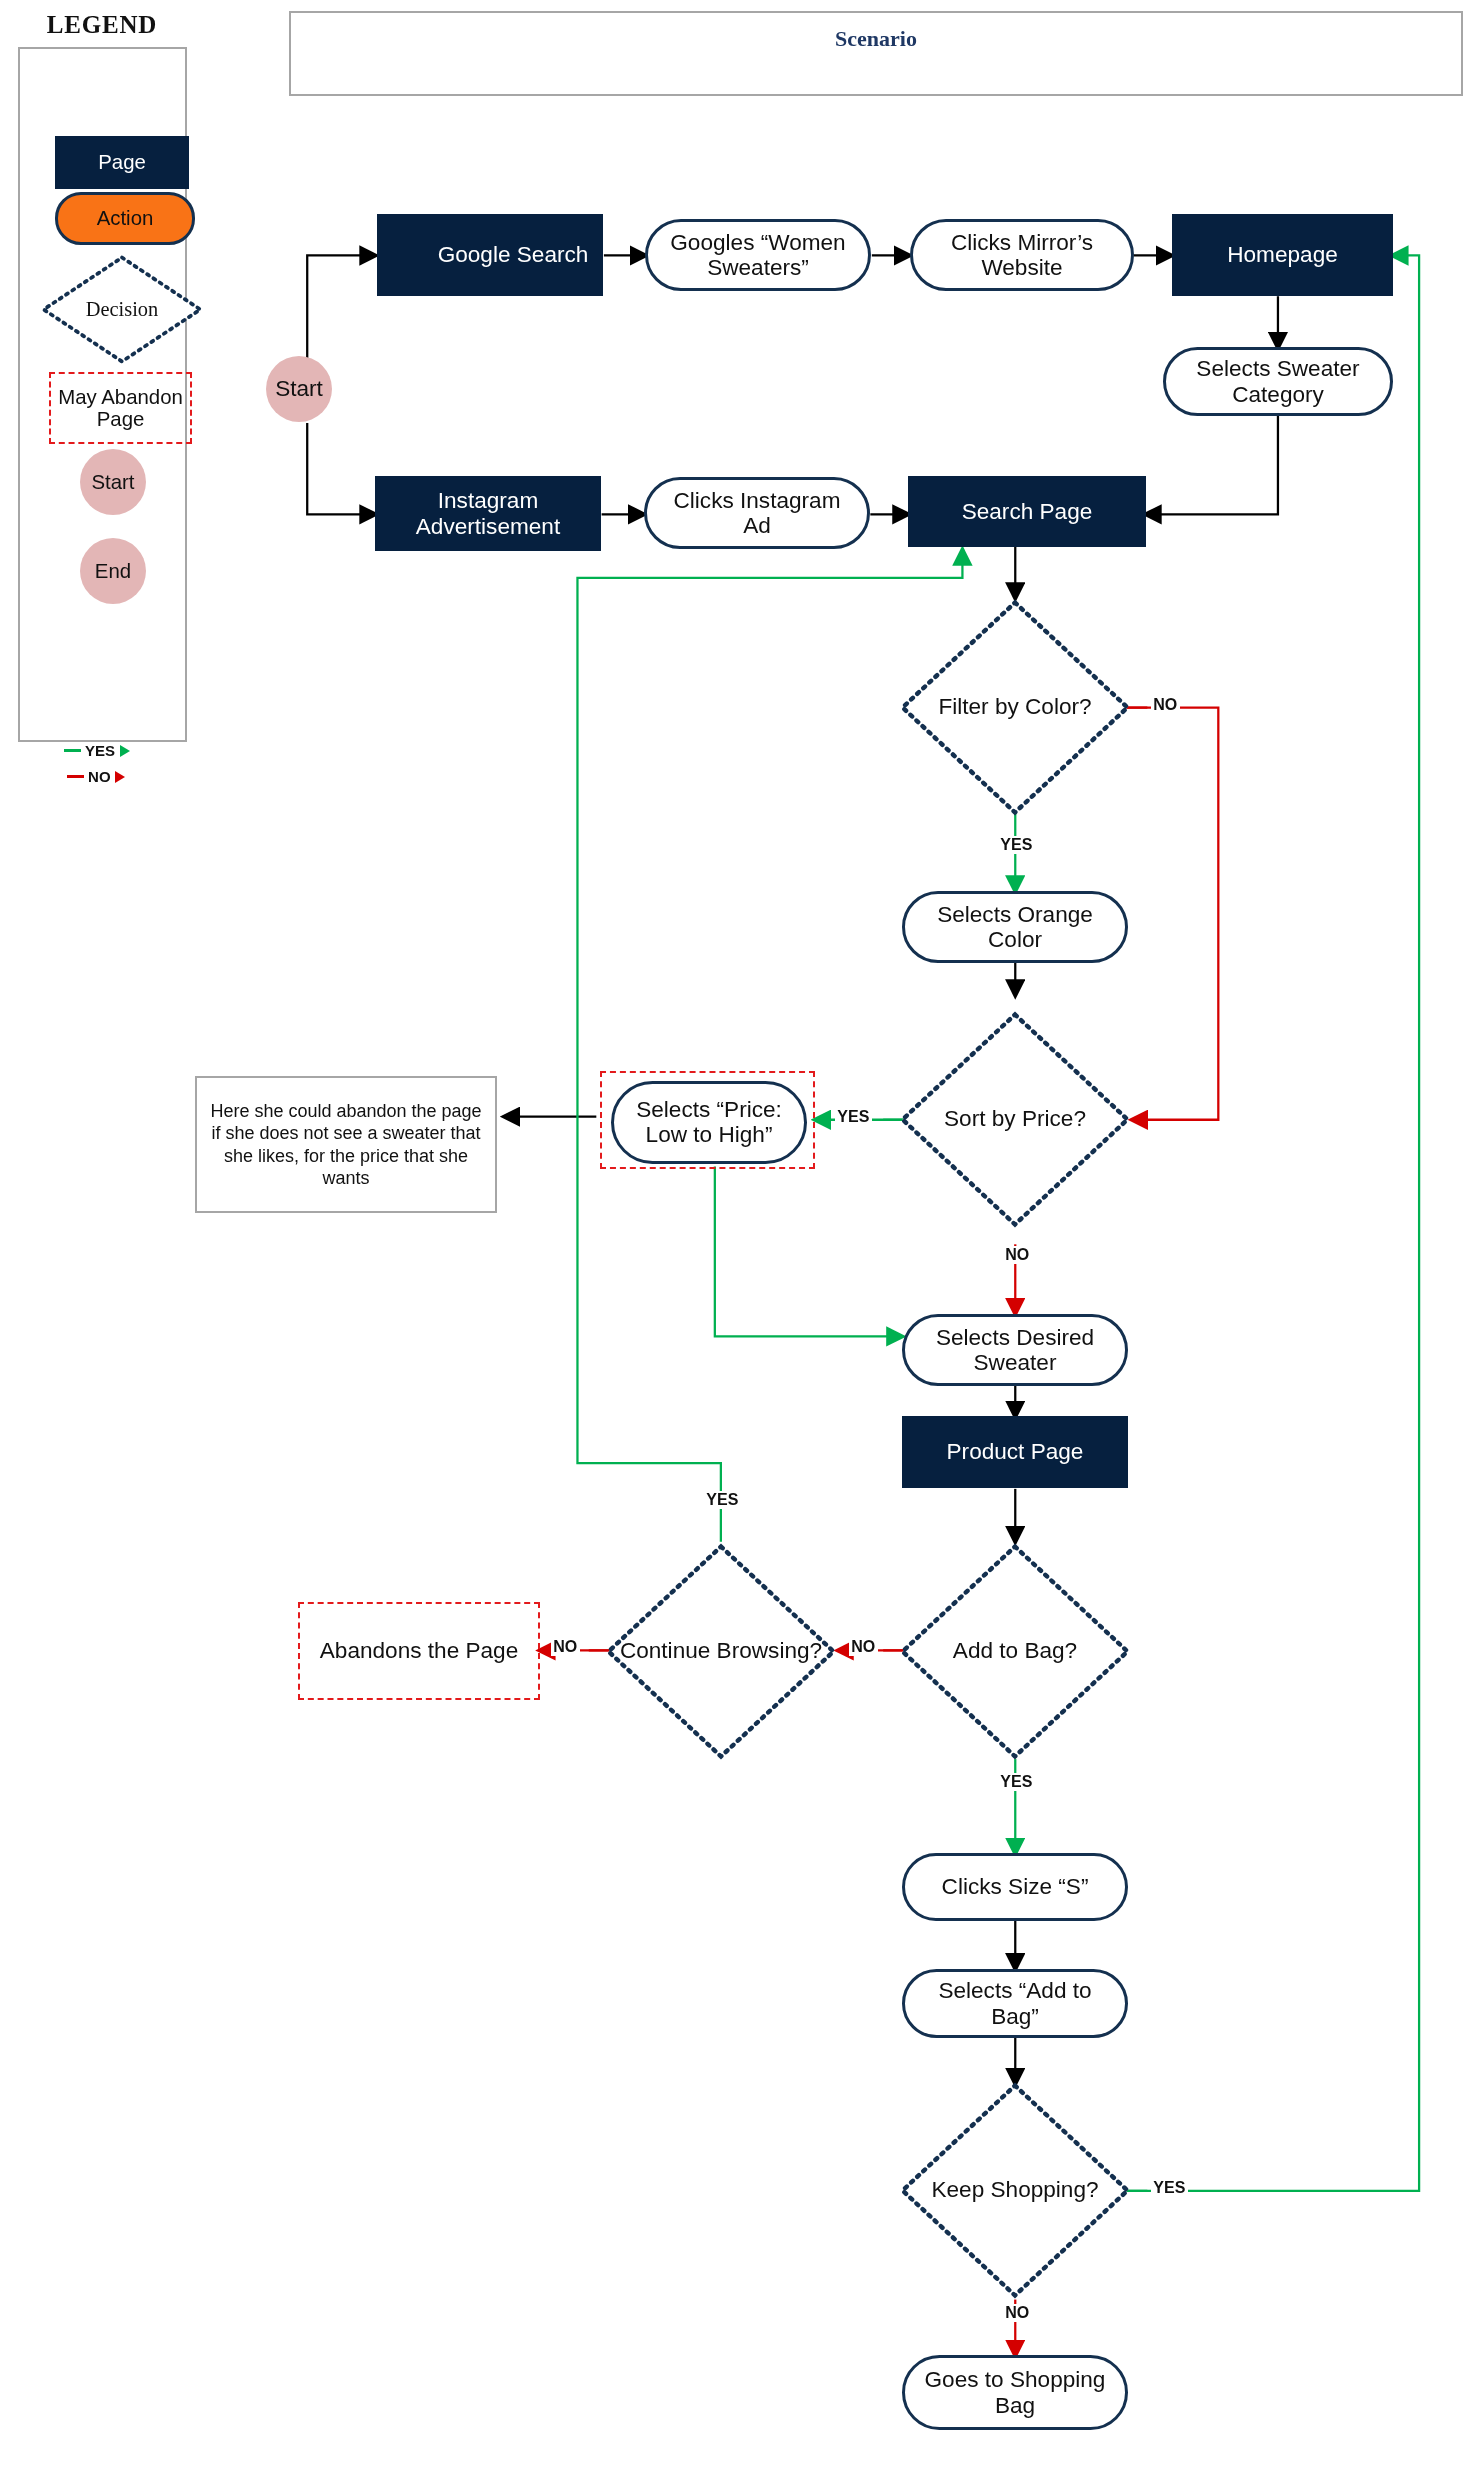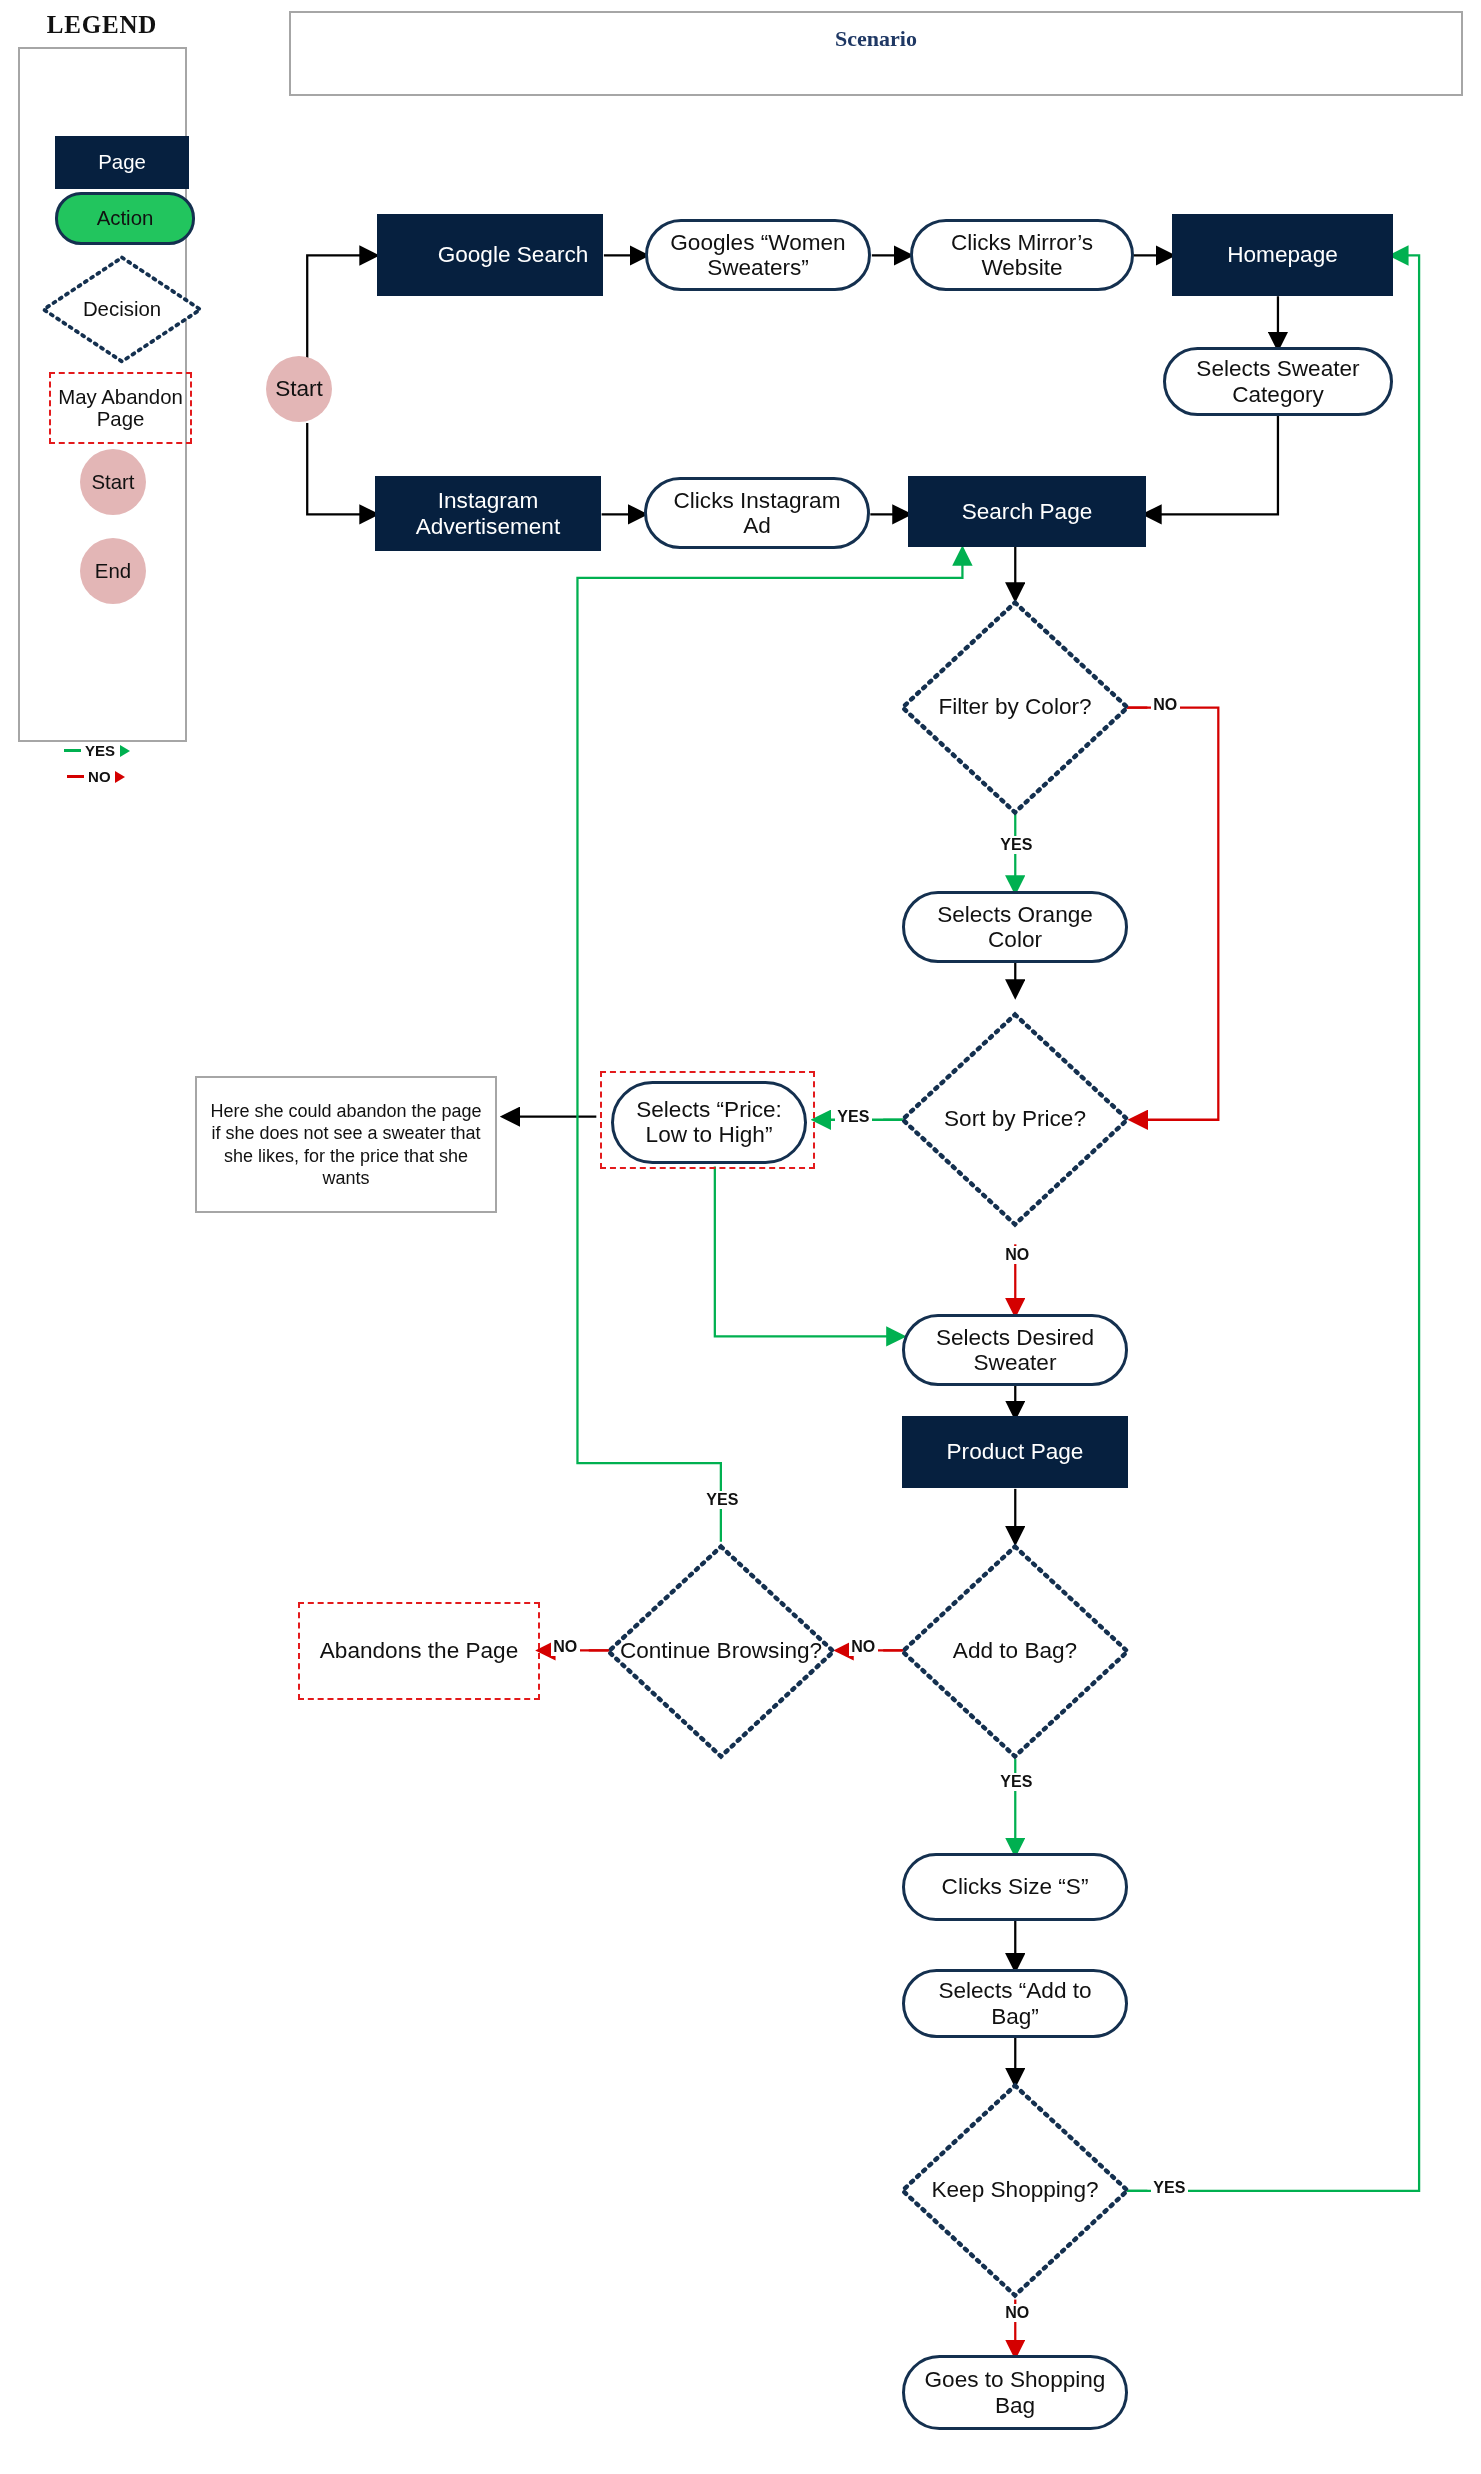--- a/index.html
+++ b/index.html
@@ -13,28 +13,28 @@
   }
   #legend-box{
     position:absolute;left:18px;top:47px;width:169px;height:695px;
     border:2.3px solid #a6a6a6;background:#fff;box-sizing:border-box;
   }
   .lg-page{
     position:absolute;left:35px;top:87px;width:134px;height:53px;background:#06203f;
     color:#fff;display:flex;align-items:center;justify-content:center;font-size:20.4px;
   }
   .lg-action{
-    position:absolute;left:35px;top:143px;width:134px;height:47px;background:#22c55e;
+    position:absolute;left:35px;top:143px;width:134px;height:47px;background:#f97316;
     border:3px solid #14304f;border-radius:26px;display:flex;align-items:center;justify-content:center;font-size:20.4px;color:#111;
   }
   .lg-diamond-wrap{position:absolute;left:19px;top:204px;width:166px;height:113px;}
   .lg-diamond-wrap svg{position:absolute;left:0;top:0;}
   .lg-diamond-label{
     position:absolute;left:0;top:0;width:166px;height:113px;
-    display:flex;align-items:center;justify-content:center;font-size:20.4px;color:#111;
+    display:flex;align-items:center;justify-content:center;font-size:20.4px;color:#111;font-family:Liberation Serif, serif;
   }
   .lg-abandon{
     position:absolute;left:29px;top:323px;width:143px;height:72px;
     border:2.3px dashed #e31a1c;box-sizing:border-box;
     display:flex;flex-direction:column;align-items:center;justify-content:center;
     font-size:20.4px;line-height:1.08;color:#111;text-align:center;
   }
   .lg-circle{
     position:absolute;width:66px;height:66px;border-radius:50%;background:#e3b6b6;
     display:flex;align-items:center;justify-content:center;font-size:20.4px;color:#111;

